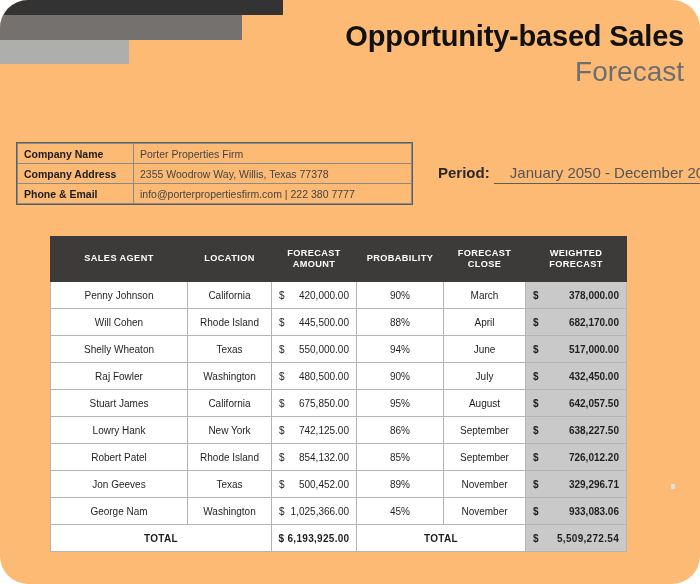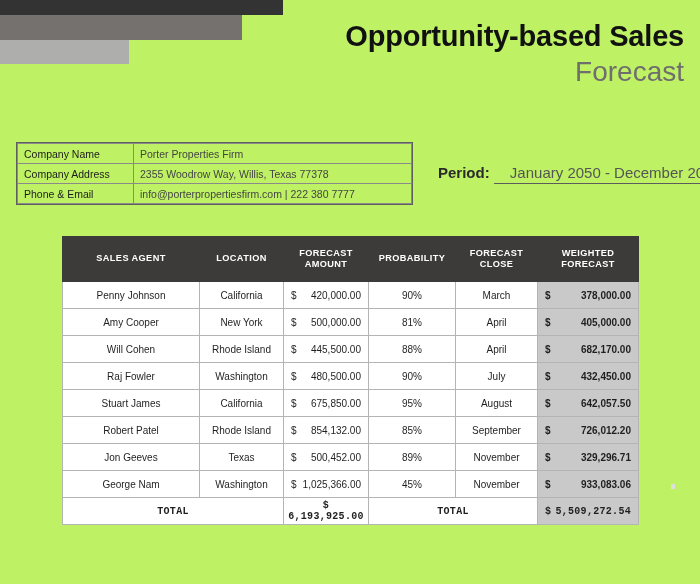--- a/index.html
+++ b/index.html
@@ -7,21 +7,22 @@
     margin: 0; padding: 0;
     width: 700px; height: 584px;
     background: #ffffff;
     font-family: "Liberation Sans", sans-serif;
     -webkit-font-smoothing: antialiased;
   }
   #page {
     position: relative;
     width: 700px; height: 584px;
     overflow: hidden;
-    background: #bef264;
+    background: #fdba74;
+    border-radius: 28px;
   }
 
   
   .bar { position: absolute; left: 0; }
   .bar-1 { top: 0;  width: 283px; height: 15px; background: #333333; }
   .bar-2 { top: 15px; width: 242px; height: 25px; background: #75716f; }
   .bar-3 { top: 40px; width: 129px; height: 24px; background: #aeaeac; }
 
   
   .title-block {
@@ -62,21 +63,21 @@
   }
   .company-box td {
     border: 1px solid #8a8a8a;
     padding: 2px 6px;
     font-size: 10.5px;
     height: 20px;
     vertical-align: middle;
     color: #1c1c1c;
   }
   .company-box td.lbl {
-    font-weight: normal;
+    font-weight: bold;
     width: 116px;
     white-space: nowrap;
   }
   .company-box td.val {
     color: #444444;
     margin-left: 20px;
   }
 
   
   .period {
@@ -93,21 +94,21 @@
     border-bottom: 1.5px solid #5c5c5c;
     padding: 0 4px 2px 16px;
     color: #555555;
     min-width: 196px;
     text-align: left;
   }
 
   
   .sales-table {
     position: absolute;
-    left: 62px;
+    left: 50px;
     top: 236px;
     width: 576px;
     border-collapse: collapse;
     table-layout: fixed;
     padding-left: 16px;
   }
   .sales-table th, .sales-table td {
     border: 1px solid #b4b4b4;
     font-size: 10px;
     color: #1f1f1f;
@@ -152,21 +153,20 @@
   }
 
   
   tr.total-row td {
     height: 27px;
     border-top: 1.6px solid #6d6d6d;
     font-weight: bold;
     text-align: center;
     letter-spacing: 0.3px;
     background: #ffffff;
-    font-family: Liberation Mono, monospace;
   }
   tr.total-row td.weighted { background: #c9c9c9 !important; }
   tr.total-row td.amount-total {
     font-weight: bold;
   }
 
   .faint-mark {
     position: absolute;
     left: 671px; top: 484px;
     width: 4px; height: 5px;
@@ -258,56 +258,56 @@
           <td>90%</td>
           <td>March</td>
           <td class="money weighted">
             <div class="inner">
               <span class="cur">$</span>
               <span class="num">378,000.00</span>
             </div>
           </td>
         </tr>
         <tr>
-          <td>Amy Cooper</td>
-          <td>New York</td>
-          <td class="money">
-            <div class="inner">
-              <span class="cur">$</span>
-              <span class="num">500,000.00</span>
-            </div>
-          </td>
-          <td>81%</td>
-          <td>April</td>
-          <td class="money weighted">
-            <div class="inner">
-              <span class="cur">$</span>
-              <span class="num">405,000.00</span>
-            </div>
-          </td>
-        </tr>
-        <tr>
           <td>Will Cohen</td>
           <td>Rhode Island</td>
           <td class="money">
             <div class="inner">
               <span class="cur">$</span>
               <span class="num">445,500.00</span>
             </div>
           </td>
           <td>88%</td>
           <td>April</td>
           <td class="money weighted">
             <div class="inner">
               <span class="cur">$</span>
               <span class="num">682,170.00</span>
             </div>
           </td>
         </tr>
         <tr>
+          <td>Shelly Wheaton</td>
+          <td>Texas</td>
+          <td class="money">
+            <div class="inner">
+              <span class="cur">$</span>
+              <span class="num">550,000.00</span>
+            </div>
+          </td>
+          <td>94%</td>
+          <td>June</td>
+          <td class="money weighted">
+            <div class="inner">
+              <span class="cur">$</span>
+              <span class="num">517,000.00</span>
+            </div>
+          </td>
+        </tr>
+        <tr>
           <td>Raj Fowler</td>
           <td>Washington</td>
           <td class="money">
             <div class="inner">
               <span class="cur">$</span>
               <span class="num">480,500.00</span>
             </div>
           </td>
           <td>90%</td>
           <td>July</td>
@@ -326,20 +326,38 @@
               <span class="cur">$</span>
               <span class="num">675,850.00</span>
             </div>
           </td>
           <td>95%</td>
           <td>August</td>
           <td class="money weighted">
             <div class="inner">
               <span class="cur">$</span>
               <span class="num">642,057.50</span>
+            </div>
+          </td>
+        </tr>
+        <tr>
+          <td>Lowry Hank</td>
+          <td>New York</td>
+          <td class="money">
+            <div class="inner">
+              <span class="cur">$</span>
+              <span class="num">742,125.00</span>
+            </div>
+          </td>
+          <td>86%</td>
+          <td>September</td>
+          <td class="money weighted">
+            <div class="inner">
+              <span class="cur">$</span>
+              <span class="num">638,227.50</span>
             </div>
           </td>
         </tr>
         <tr>
           <td>Robert Patel</td>
           <td>Rhode Island</td>
           <td class="money">
             <div class="inner">
               <span class="cur">$</span>
               <span class="num">854,132.00</span>

